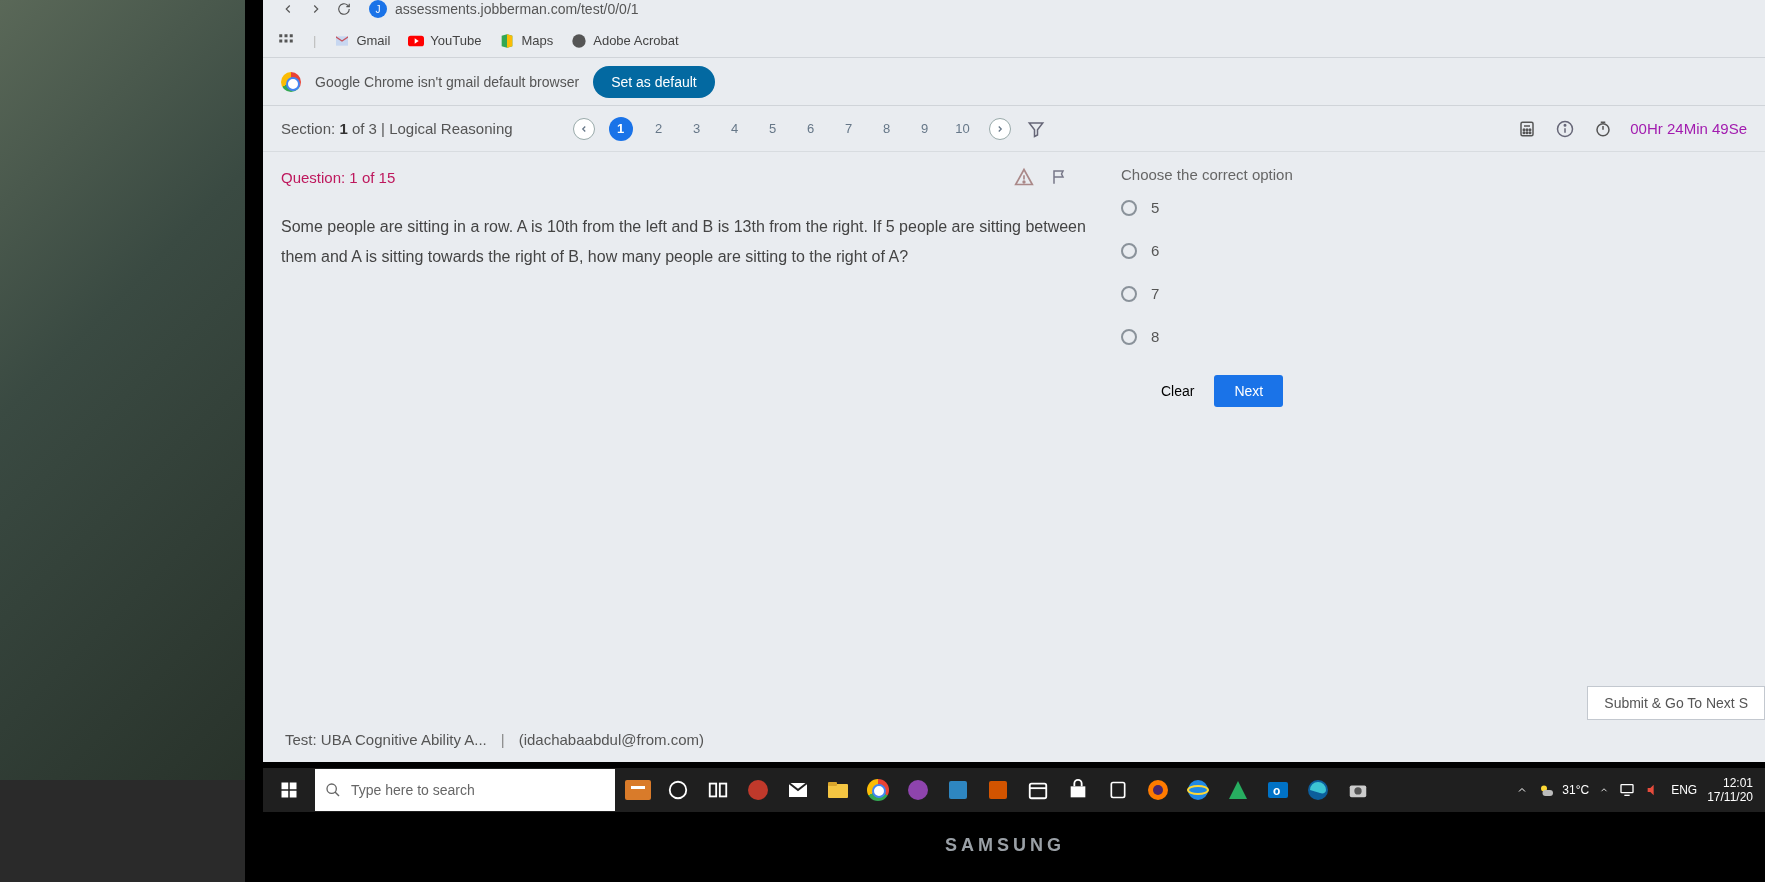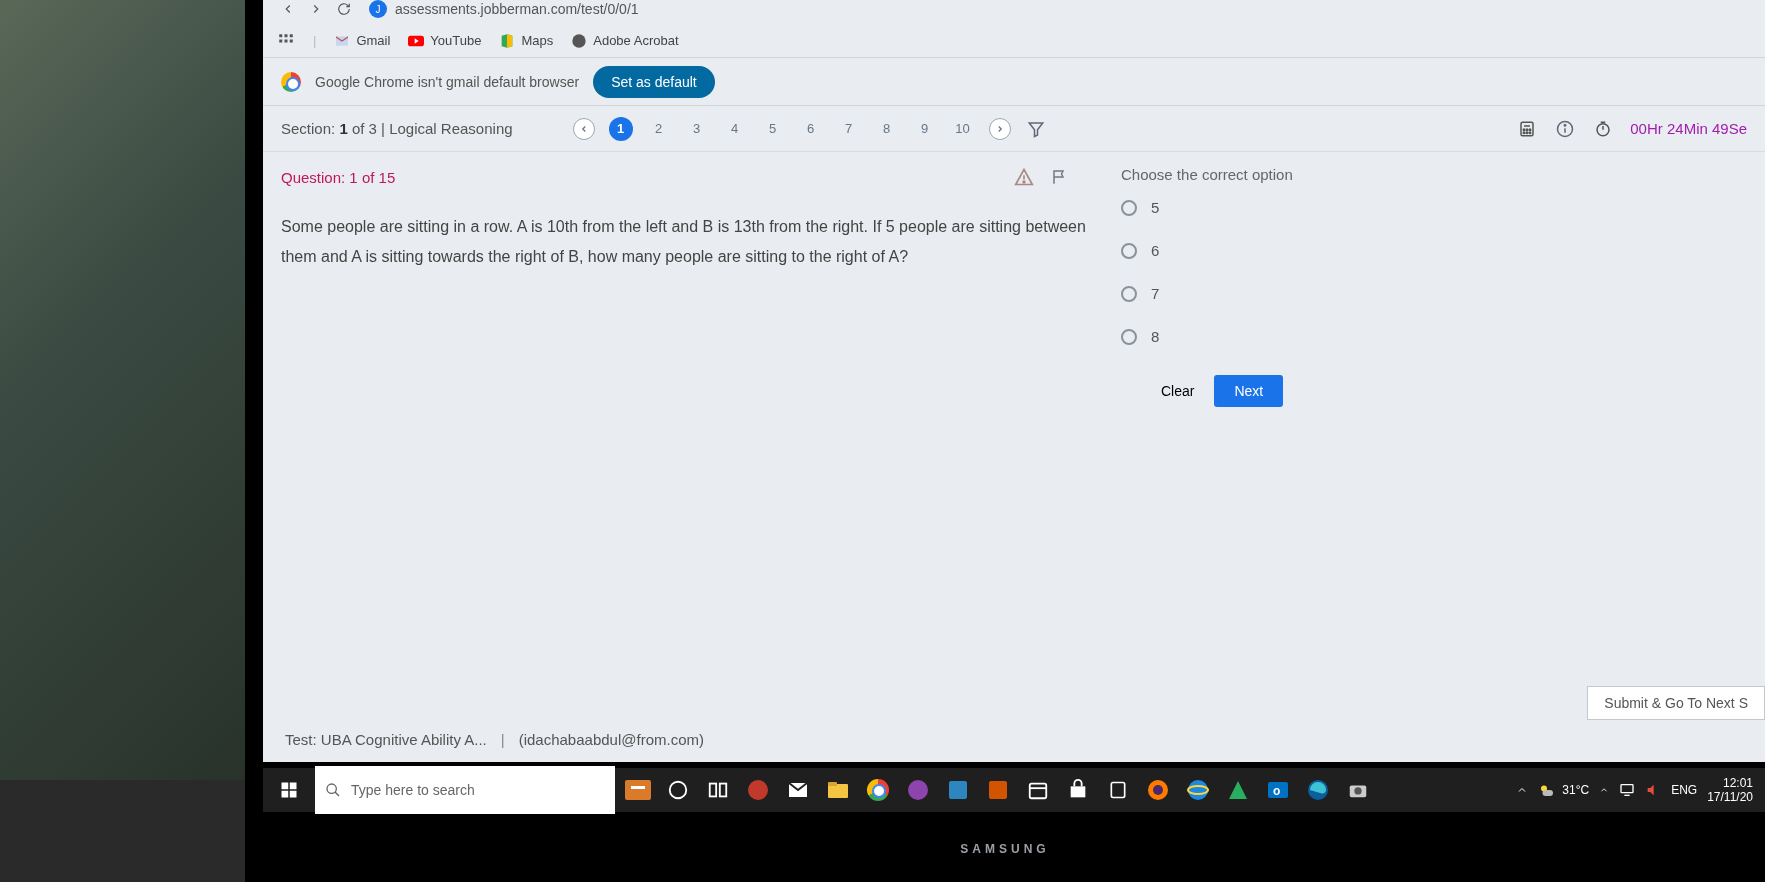--- a/index.html
+++ b/index.html
@@ -42,26 +42,26 @@
   .opt-label { color:#555; font-size:15px; }
   .actions { display:flex; gap:20px; align-items:center; margin-top: 30px; margin-left: 40px;}
   .link-btn { color:#000000; font-size:14px; cursor:pointer; }
   .primary-btn { background:#1a73e8; color:#fff; border:none; border-radius:3px; padding:8px 20px; font-size:14px; cursor:pointer; }
   .submit-row { position:absolute; right:0; bottom:42px; }
   .submit-btn { background:#fff; border:1px solid #c3c8cf; color:#555; padding:8px 16px; font-size:14px; cursor:pointer; }
   .footer { position:absolute; left:18px; right:0; bottom:8px; display:flex; align-items:center; gap:10px; padding: 6px 4px; color:#555; font-size:15px; }
   .footer .sep { color:#888; margin: 0 4px; }
   .taskbar { position:absolute; left:18px; right:0; bottom:70px; height:44px; background:#1f1f1f; display:flex; align-items:center; padding:0 6px; gap:6px; }
   .tb-start { width:40px; height:40px; display:flex; align-items:center; justify-content:center; color:#fff; cursor:pointer;}
-  .tb-search { flex:0 0 300px; height:48px; background:#fff; display:flex; align-items:center; gap:10px; padding:0 10px; color:#666; font-size:14px;}
+  .tb-search { flex:0 0 300px; height:42px; background:#fff; display:flex; align-items:center; gap:10px; padding:0 10px; color:#666; font-size:14px;}
   .tb-ico { width:34px; height:34px; display:flex; align-items:center; justify-content:center; cursor:pointer;}
   .tb-right { margin-left:auto; display:flex; align-items:center; gap:10px; color:#fff; font-size:12px; padding-right:6px; }
   .tb-weather { display:flex; align-items:center; gap:6px; }
   .tb-clock { text-align:right; line-height:1.2; }
-  .samsung { position:absolute; left:50%; bottom:26px; transform:translateX(-50%); color:#9aa0a6; font-family: Arial; font-size:12px; letter-spacing:4px; font-weight:600;}
+  .samsung { position:absolute; left:50%; bottom:26px; transform:translateX(-50%); color:#9aa0a6; font-family: Arial; font-size:18px; letter-spacing:4px; font-weight:600;}
   svg { display:block; }
 </style>
 </head>
 <body>
 
 <div class="photo-bg"></div>
 <div class="monitor">
   <div class="screen">
 
     <div class="addr-row">

